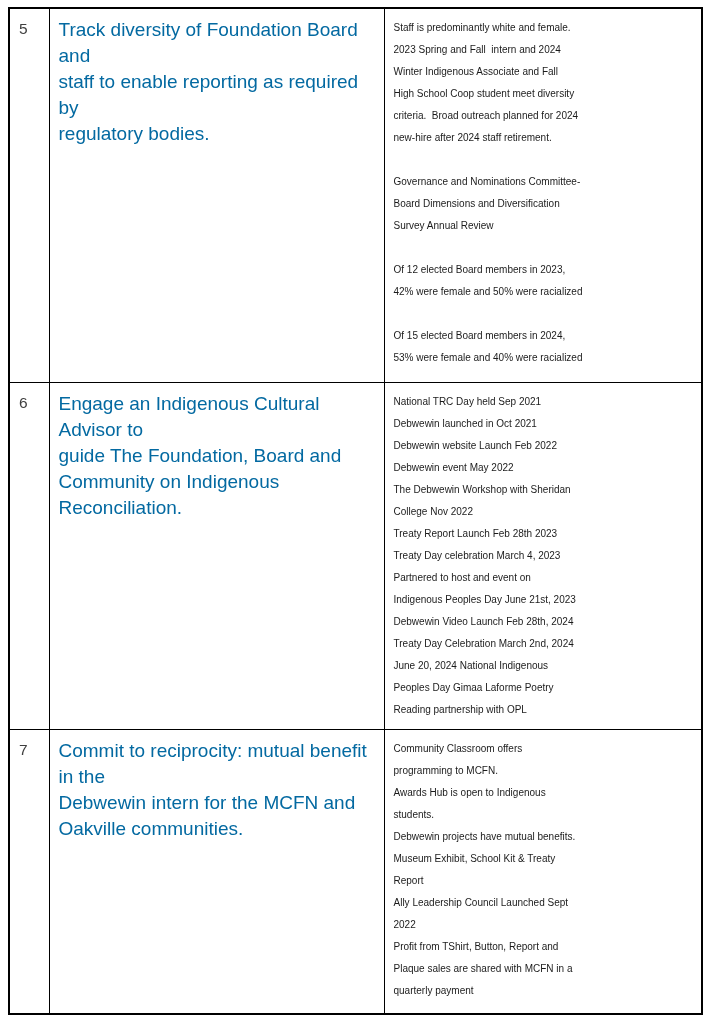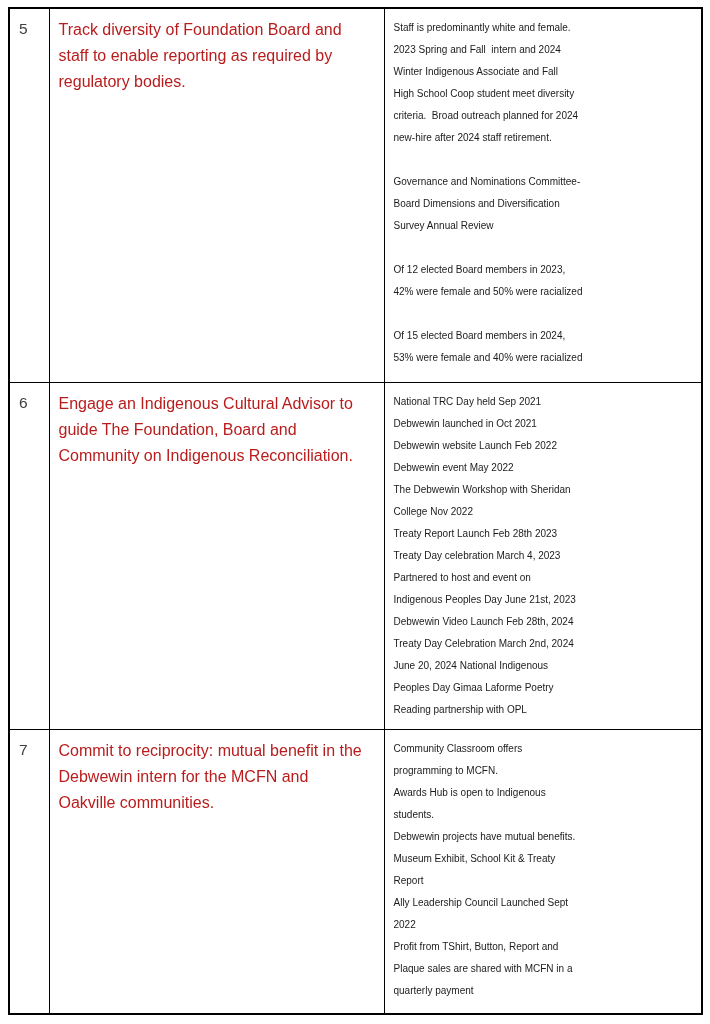--- a/index.html
+++ b/index.html
@@ -35,23 +35,23 @@
   col.c-status { width: 318px; }
 
   td.cell-num {
     padding: 9px 4px 4px 9px;
     font-size: 15.5px;
     line-height: 22px;
     color: #3f3f3f;
   }
   td.cell-obj {
     padding: 8px 6px 6px 9px;
-    font-size: 16px;
+    font-size: 19px;
     line-height: 26px;
-    color: #b91c1c;
+    color: #0369a1;
   }
   td.cell-status {
     padding: 8px 4px 6px 9px;
     font-size: 10px;
     line-height: 22px;
     color: #1b1b1b;
   }
   tr.r0 { height: 374px; }
   tr.r1 { height: 347px; }
   tr.r2 { height: 285px; }

